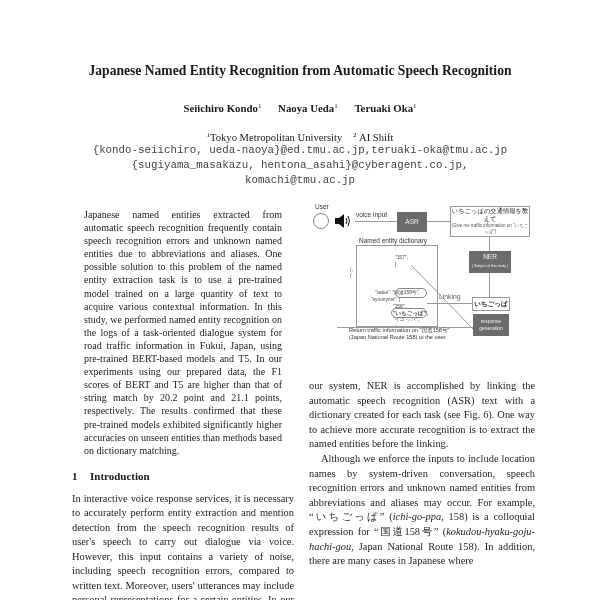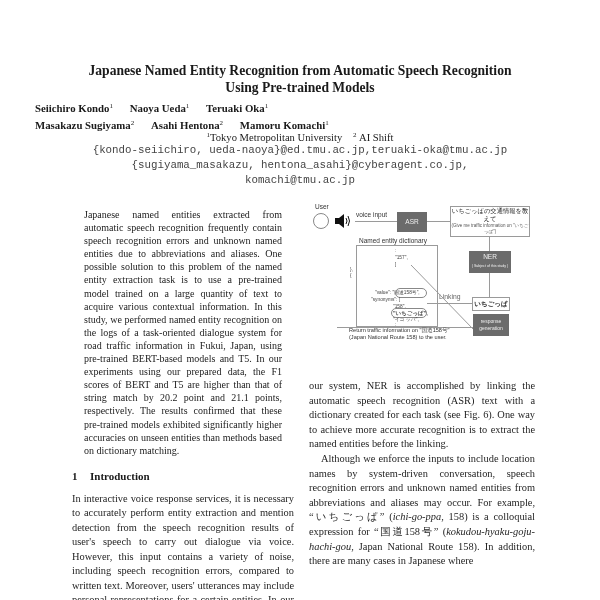--- a/index.html
+++ b/index.html
@@ -2,21 +2,21 @@
 <html><head>
 <meta charset="utf-8">
 <style>
   html, body { margin: 0; padding: 0; background: #ffffff; }
   body { width: 600px; height: 600px; overflow: hidden; position: relative;
          font-family: "Liberation Serif", "DejaVu Serif", serif; color: #1a1a1a; }
   .page { position: absolute; left: 0; top: 0; width: 600px; height: 600px; }
 
   .title { position: absolute; left: 40px; top: 62px; width: 520px; text-align: center;
            font-weight: bold; font-size: 13.6px; line-height: 17px; }
-  .authors { position: absolute; left: 28px; top: 99px; width: 520px; text-align: left;
+  .authors { position: absolute; left: 40px; top: 99px; width: 520px; text-align: center;
              font-weight: bold; font-size: 10.8px; line-height: 15px; }
   .authors sup { font-size: 7px; font-weight: normal; vertical-align: 4px; }
   .author { margin: 0 7px; }
   .affil { position: absolute; left: 40px; top: 128px; width: 520px; text-align: center;
            font-size: 10.6px; line-height: 14px; }
   .affil sup { font-size: 7px; vertical-align: 4px; }
   .emails { position: absolute; left: 40px; top: 143px; width: 520px; text-align: center;
             font-family: "Liberation Mono", "DejaVu Sans Mono", monospace; font-size: 10.8px;
             line-height: 15px; color: #444; }
 
@@ -47,33 +47,27 @@
   .dict-text { font-size: 4.8px; color: #444; line-height: 6px; white-space: nowrap; }
   .oval { border: 1px solid #888; border-radius: 8px; }
 </style>
 </head>
 <body>
 
 <div class="page">
 
   <div class="title">
     <div>Japanese Named Entity Recognition from Automatic Speech Recognition</div>
-    <div>Using Pre-trained Models</div>
   </div>
 
   <div class="authors">
     <div>
       <span class="author"><span>Seiichiro Kondo</span><sup>1</sup></span>
       <span class="author"><span>Naoya Ueda</span><sup>1</sup></span>
       <span class="author"><span>Teruaki Oka</span><sup>1</sup></span>
-    </div>
-    <div>
-      <span class="author"><span>Masakazu Sugiyama</span><sup>2</sup></span>
-      <span class="author"><span>Asahi Hentona</span><sup>2</sup></span>
-      <span class="author"><span>Mamoru Komachi</span><sup>1</sup></span>
     </div>
   </div>
 
   <div class="affil">
     <sup>1</sup><span>Tokyo Metropolitan University</span>
     &nbsp;&nbsp;&nbsp;<sup>2</sup>&nbsp;<span>AI Shift</span>
   </div>
 
   <div class="emails">
     <div>{kondo-seiichiro, ueda-naoya}@ed.tmu.ac.jp,teruaki-oka@tmu.ac.jp</div>

